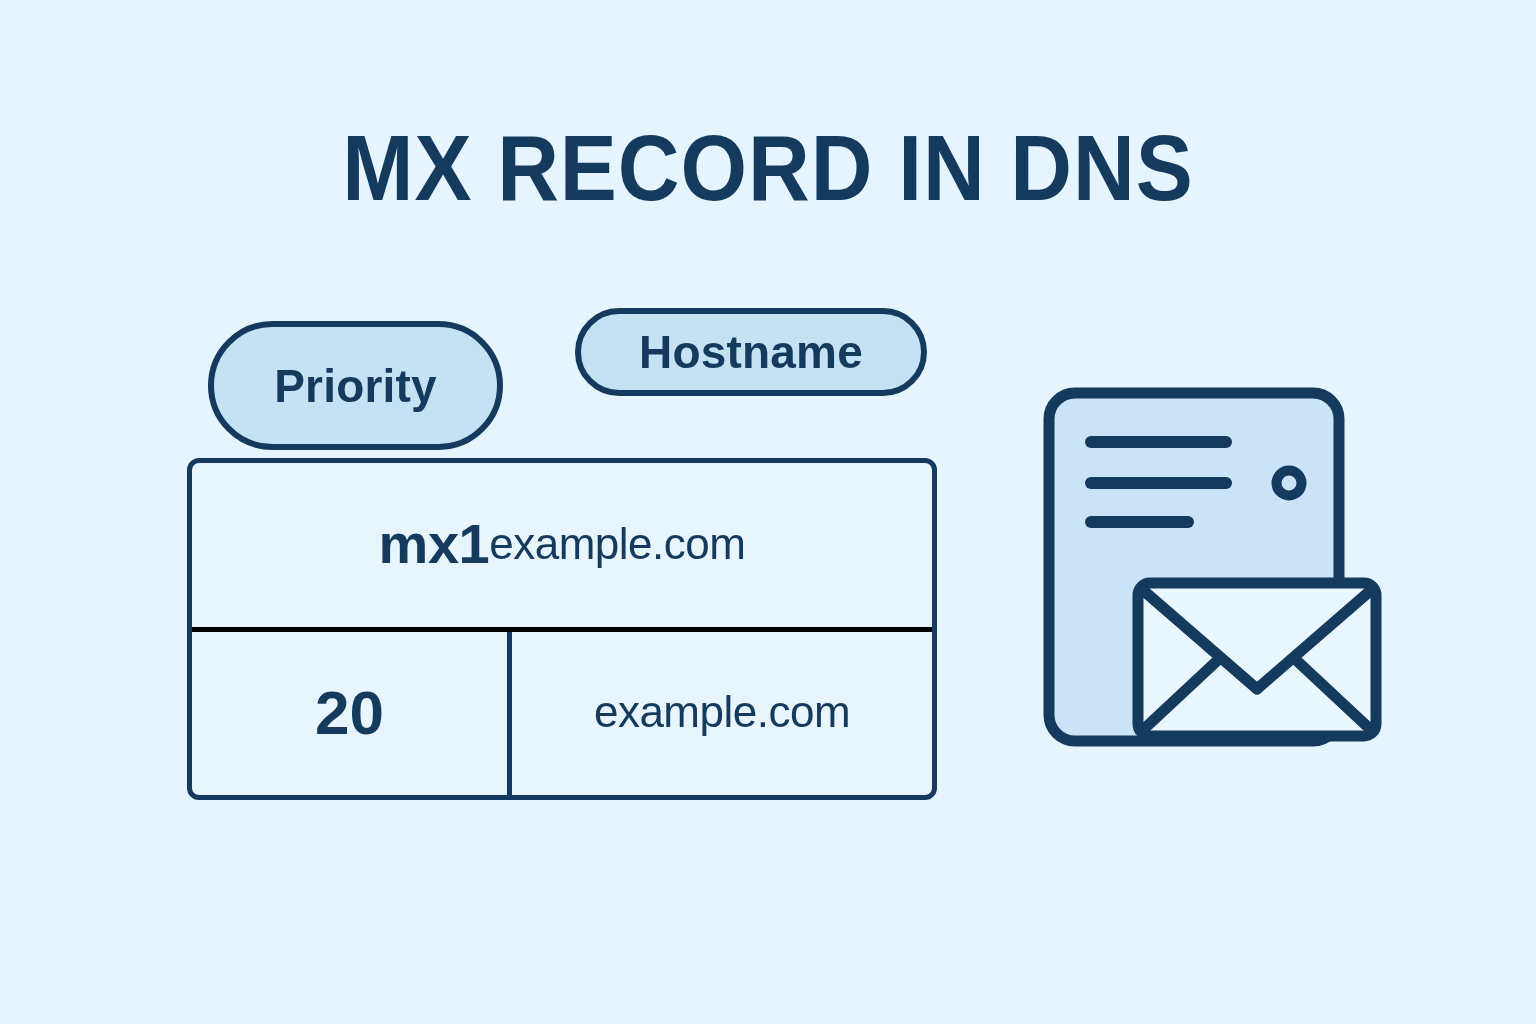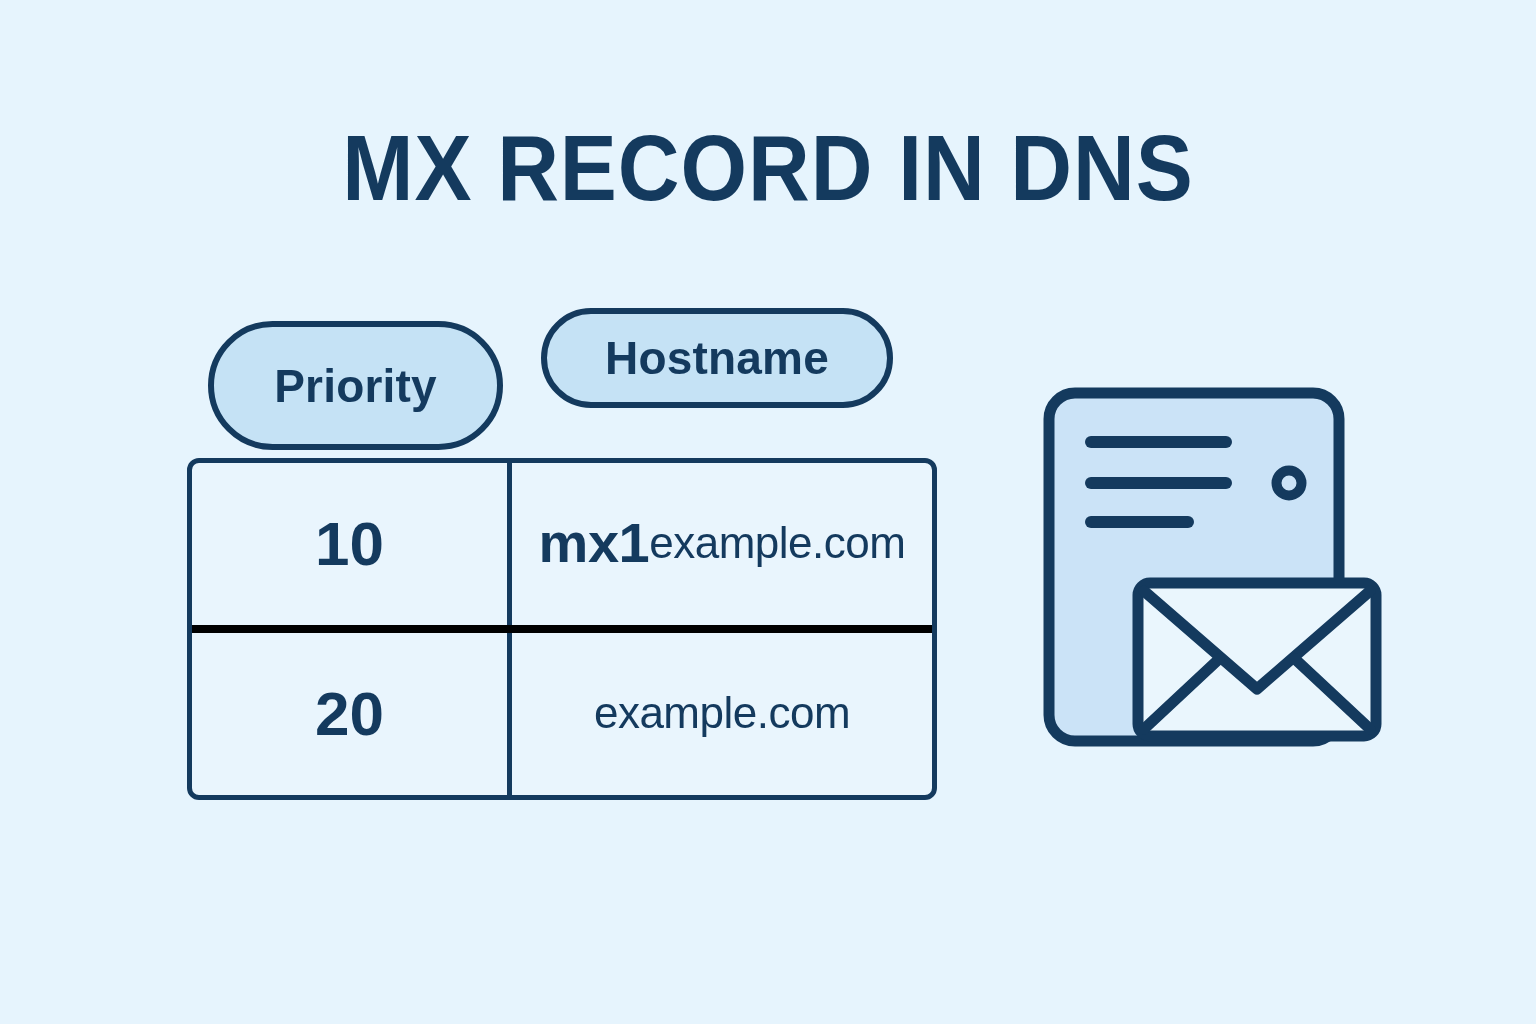--- a/index.html
+++ b/index.html
@@ -59,24 +59,24 @@
   }
 
   .pill-priority {
     left: 208px;
     top: 321px;
     width: 295px;
     height: 129px;
   }
 
   .pill-hostname {
-    left: 541px;
+    left: 575px;
     top: 308px;
     width: 352px;
-    height: 100px;
+    height: 88px;
   }
 
   
   .table {
     position: absolute;
     left: 187px;
     top: 458px;
     width: 750px;
     height: 342px;
     border: 5px solid #143a5e;
@@ -87,21 +87,21 @@
     flex-direction: column;
   }
 
   .trow {
     display: flex;
     flex: 1 1 0;
     min-height: 0;
   }
 
   .trow + .trow {
-    border-top: 8px solid #000000;
+    border-top: 5px solid #000000;
   }
 
   .cell-priority {
     width: 320px;
     flex: 0 0 320px;
     border-right: 5px solid #143a5e;
     display: flex;
     align-items: center;
     justify-content: center;
     color: #143a5e;
@@ -154,21 +154,20 @@
     <span>Priority</span>
   </div>
 
   <div class="pill pill-hostname">
     <span>Hostname</span>
   </div>
 
   <div class="table">
 
     <div class="trow">
-      <div class="cell-priority">10</div>
       <div class="cell-host">
         <span class="host-main">mx1</span>
         <span class="host-domain">example.com</span>
       </div>
     </div>
 
     <div class="trow">
       <div class="cell-priority">20</div>
       <div class="cell-host">
         <span class="host-domain">example.com</span>

